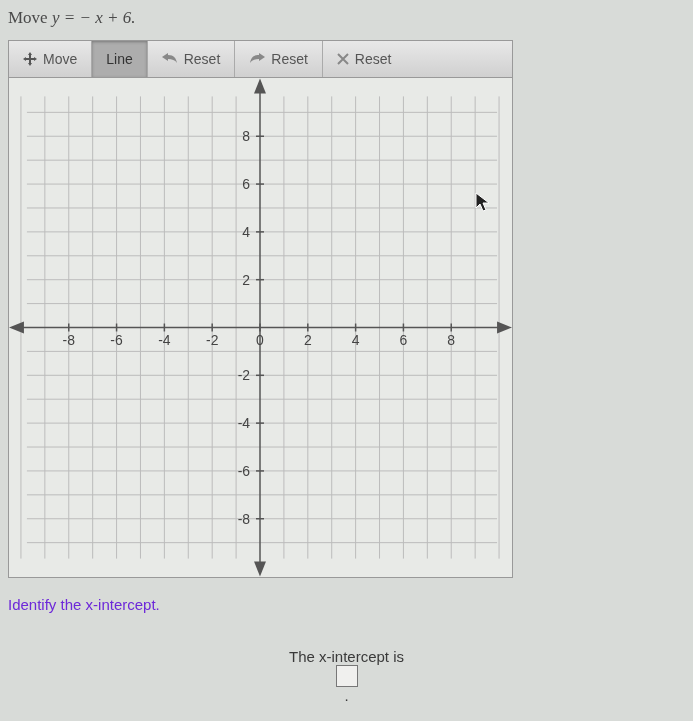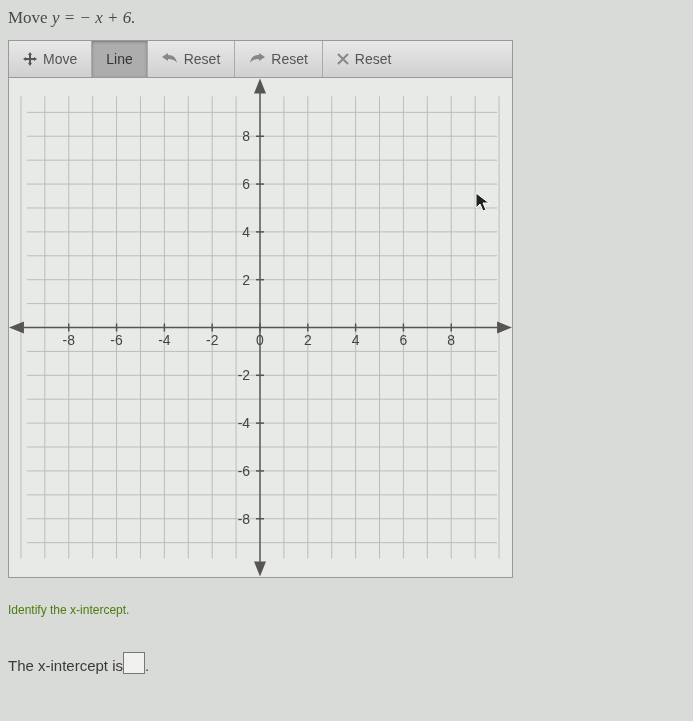--- a/index.html
+++ b/index.html
@@ -51,22 +51,22 @@
       background: #e8eae7;
       border: 1px solid #999;
       border-top: none;
       position: relative;
     }
     .graph-svg { width: 100%; height: 100%; display: block; }
     .axis-line { stroke: #555; stroke-width: 1.5; }
     .grid-line { stroke: #bbb; stroke-width: 1; }
     .tick-text { font-size: 14px; fill: #444; font-family: Arial,sans-serif; }
     .arrowhead { fill: #555; }
-    .prompt { margin-top: 25px; font-size: 12px; color: #4d7c0f; }
-    .answer-row { margin-top: 35px; font-size: 15px; color: #3a3a3a; display: flex; align-items: flex-end; gap: 0;}
+    .prompt { margin-top: 18px; font-size: 15px; color: #6d28d9; }
+    .answer-row { margin-top: 35px; font-size: 15px; color: #3a3a3a; display: flex; align-items: center; gap: 0; flex-direction: column;}
     .answer-box {
       width: 22px; height: 22px;
       border: 1px solid #777;
       background: #f0f0ee;
       display: inline-block;
     }
     .cursor-overlay {
       position: absolute;
       top: 113px;
       left: 465px;

